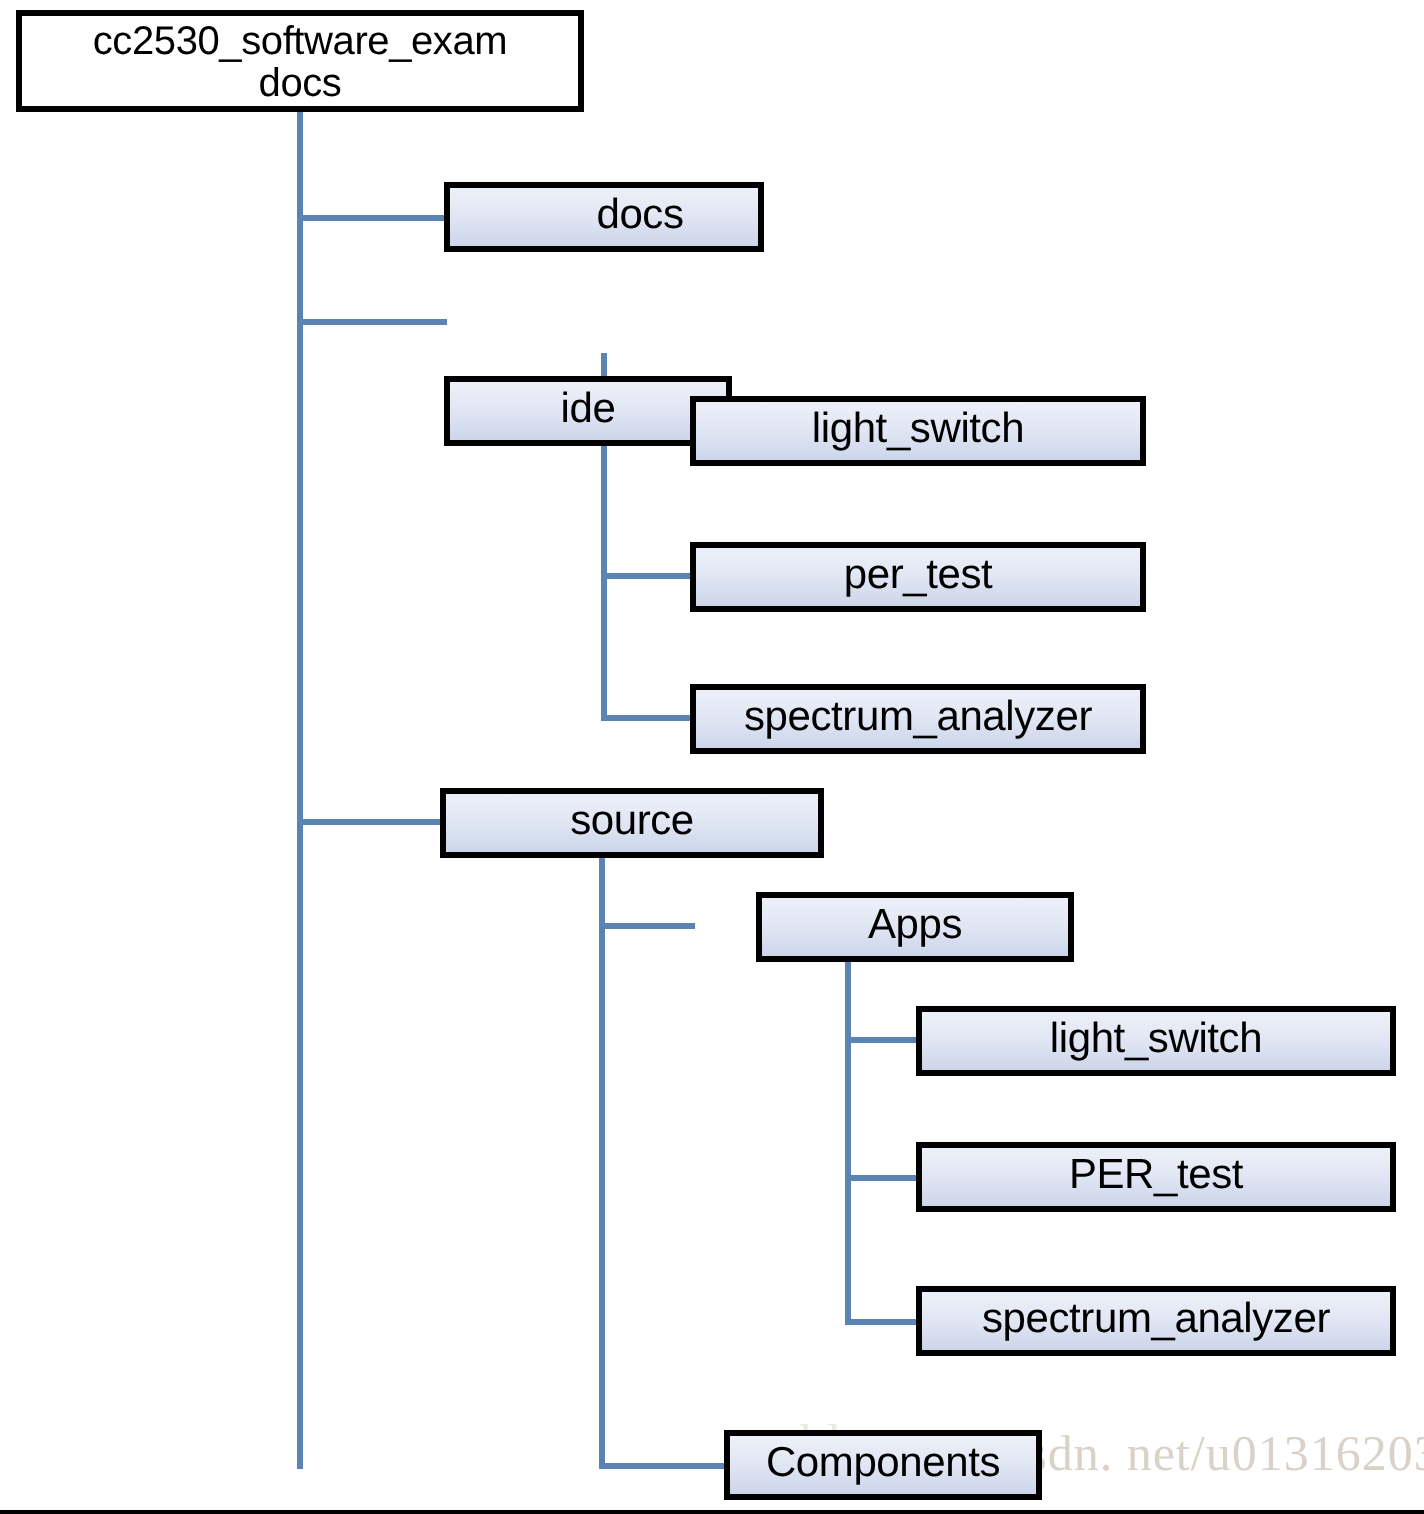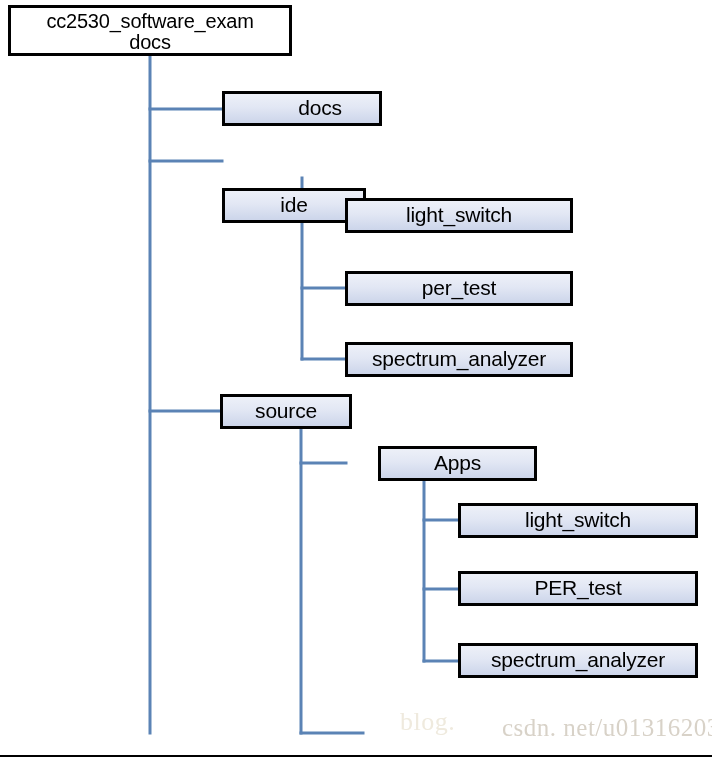--- a/index.html
+++ b/index.html
@@ -113,25 +113,26 @@
   <div class="node" style="left:222px; top:91px; width:160px; height:35px;padding-left:36px;">docs</div>
 
   <div class="node" style="left:222px; top:144px; width:144px; height:35px;margin-top:44px;">ide</div>
 
   <div class="node" style="left:345px; top:198px; width:228px; height:35px;">light_switch</div>
 
   <div class="node" style="left:345px; top:271px; width:228px; height:35px;">per_test</div>
 
   <div class="node" style="left:345px; top:342px; width:228px; height:35px;">spectrum_analyzer</div>
 
-  <div class="node" style="left:220px; top:394px; width:132px; height:35px;">source</div>
+  <div class="node" style="left:220px; top:394px; width:192px; height:35px;">source</div>
 
   <div class="node" style="left:345px; top:446px; width:159px; height:35px;margin-left:33px;">Apps</div>
 
   <div class="node" style="left:458px; top:503px; width:240px; height:35px;">light_switch</div>
 
   <div class="node" style="left:458px; top:571px; width:240px; height:35px;">PER_test</div>
 
   <div class="node" style="left:458px; top:643px; width:240px; height:35px;">spectrum_analyzer</div>
 
+  <div class="node" style="left:362px; top:715px; width:159px; height:35px;">Components</div>
 
   <div class="bottom-rule"></div>
 </div>
 
 </body></html>

